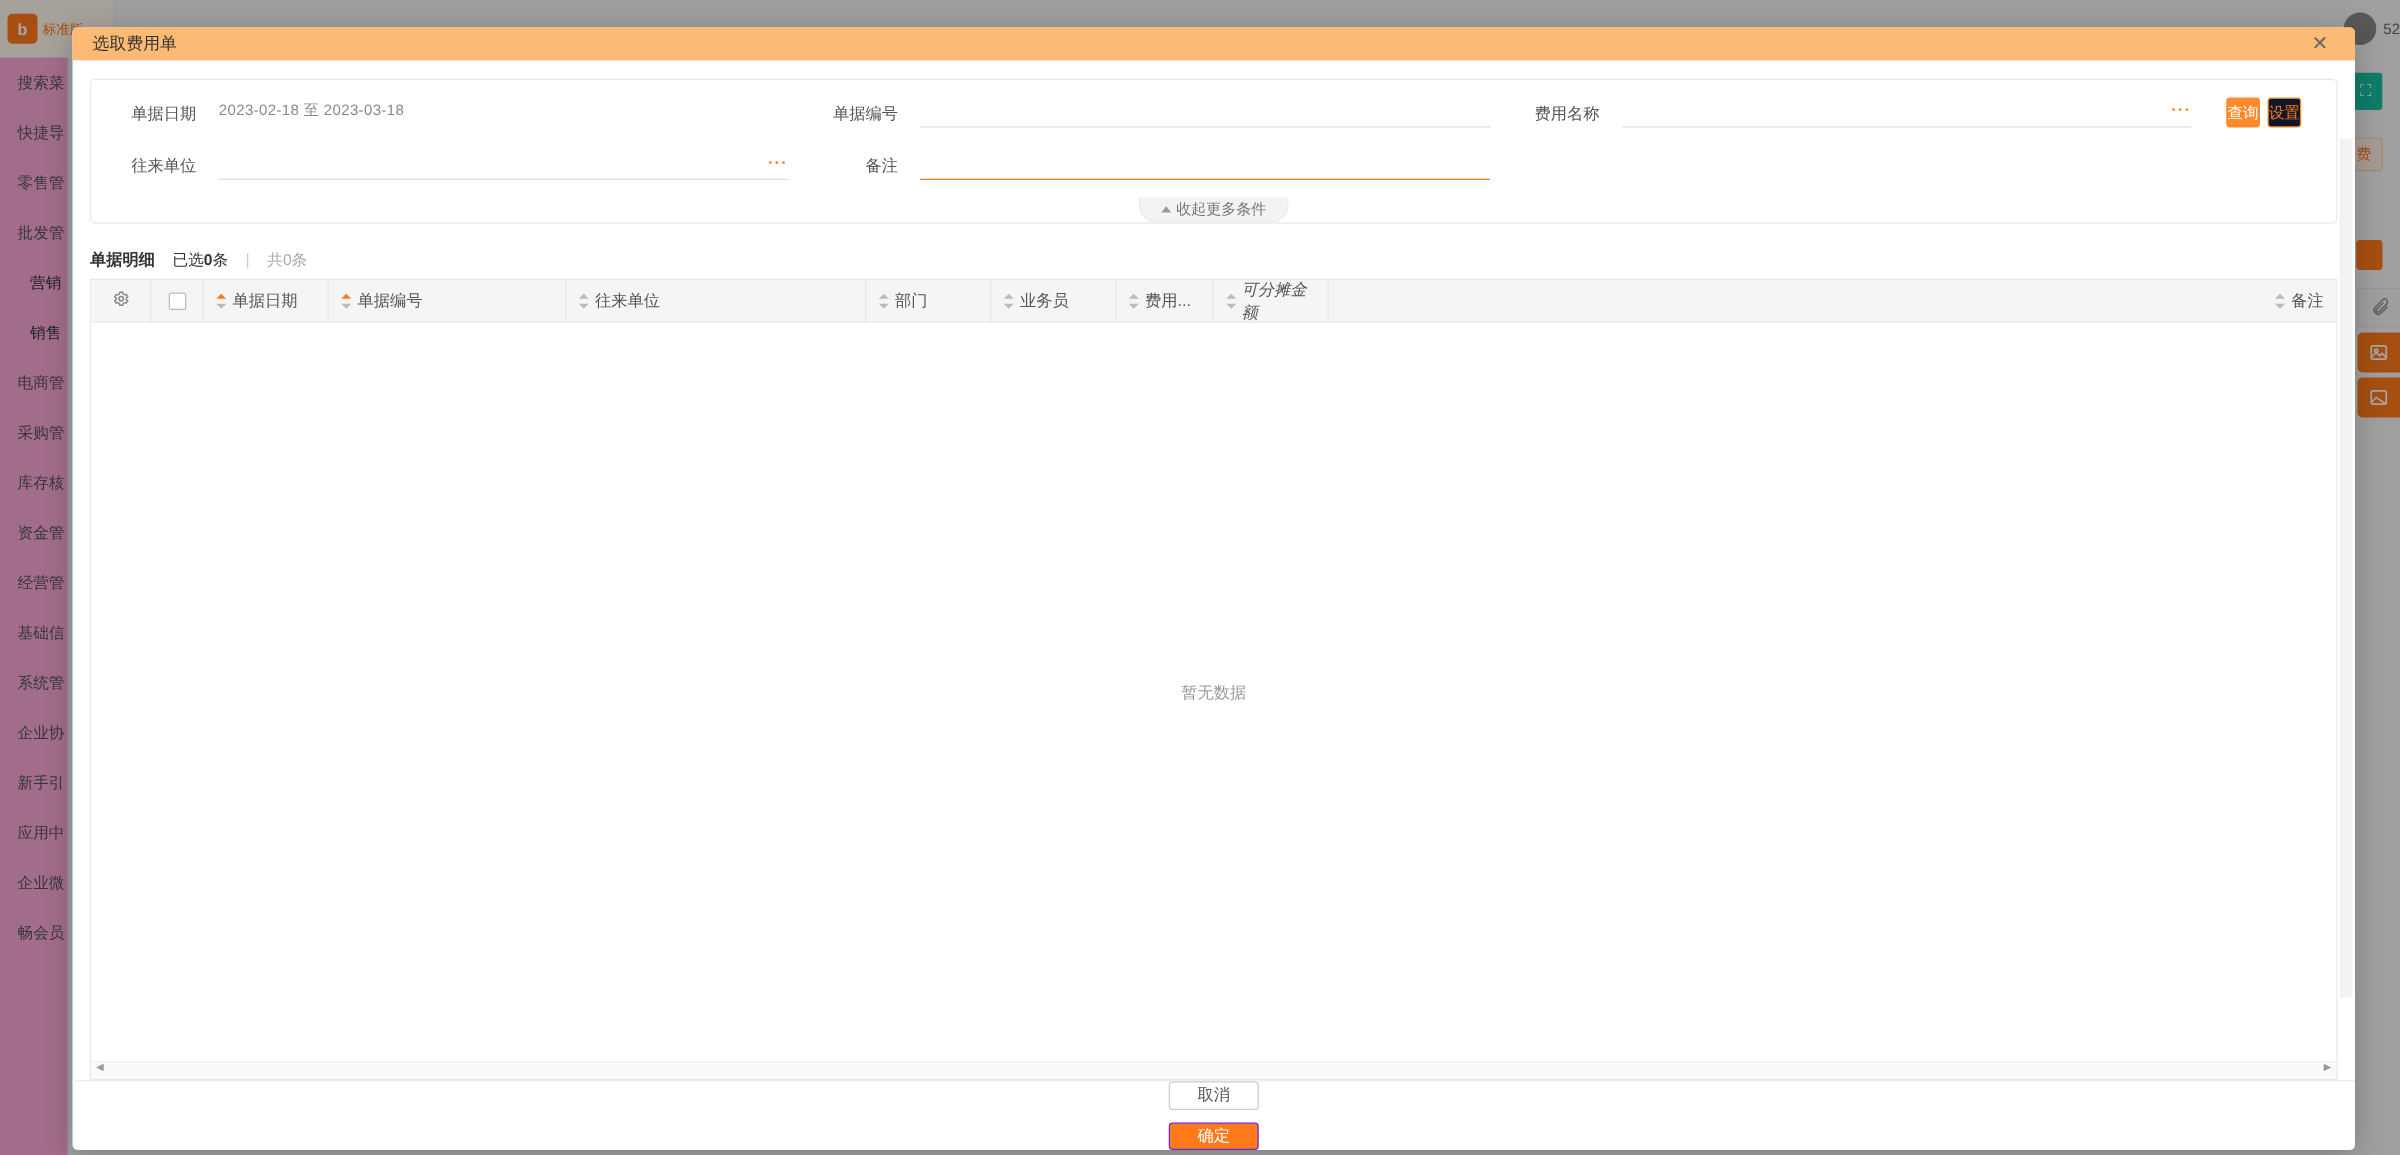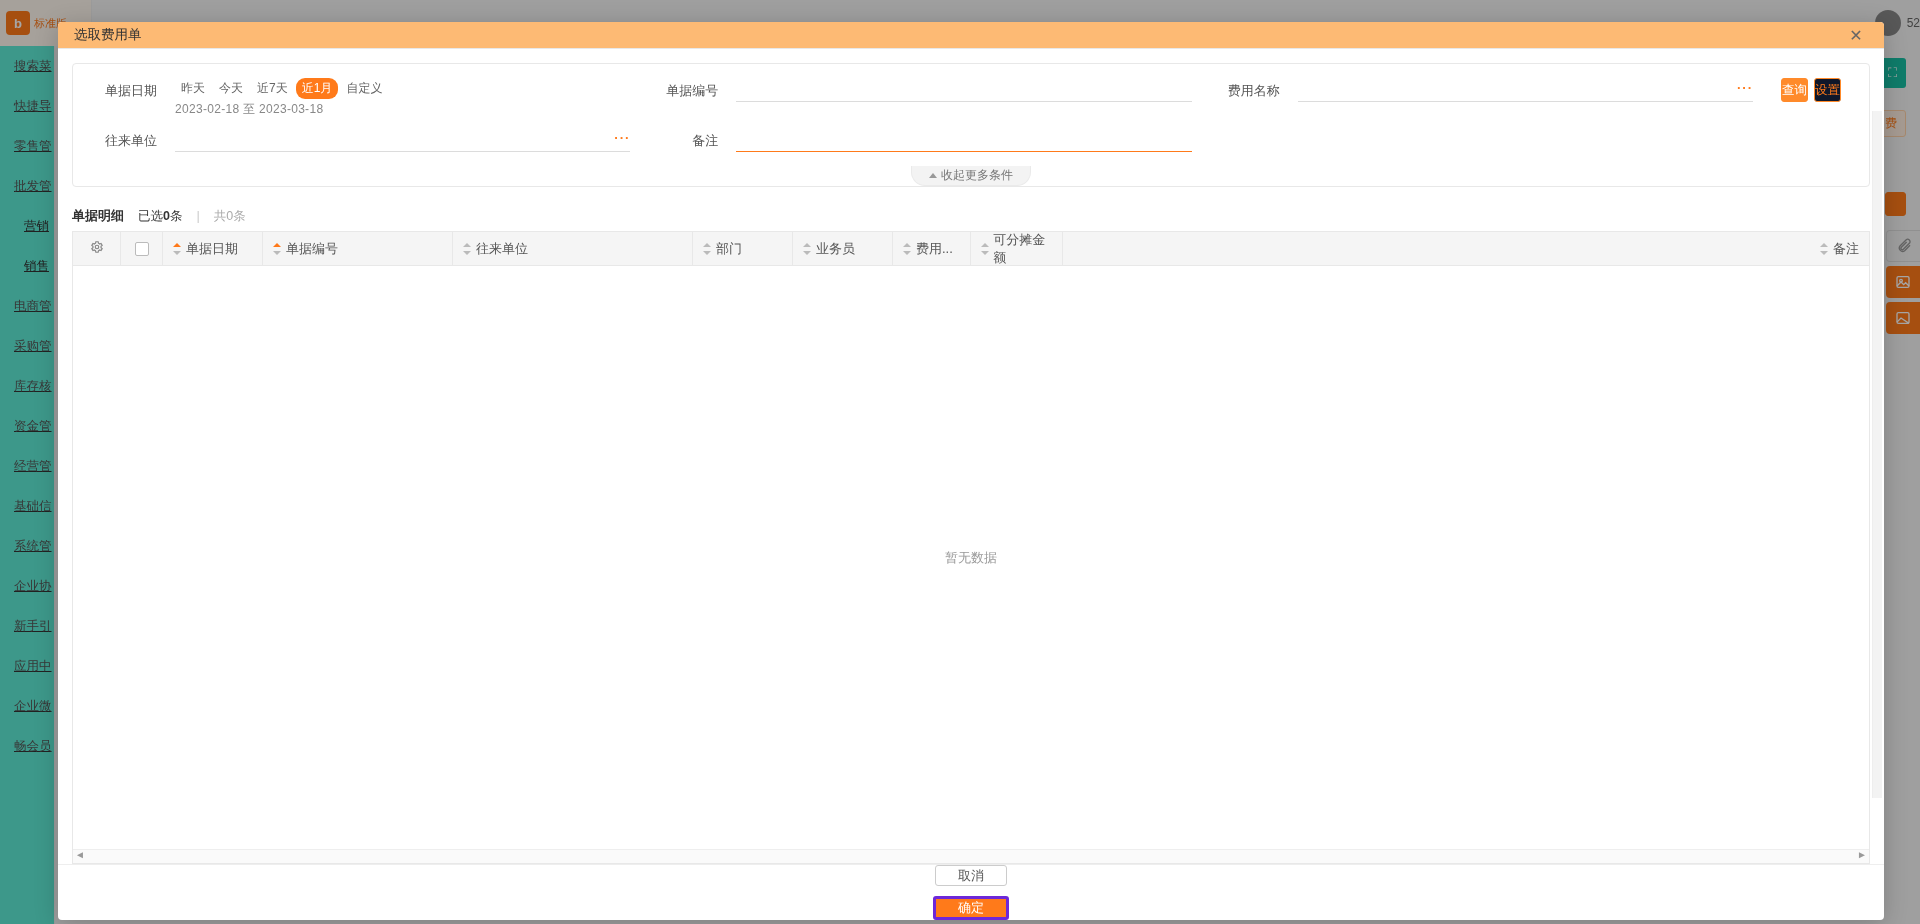--- a/index.html
+++ b/index.html
@@ -2,21 +2,21 @@
 <html><head>
 <meta charset="utf-8">
 <style>
 * { box-sizing: border-box; margin: 0; padding: 0; font-family: "Microsoft YaHei", Arial, sans-serif; }
 body { background: #f5f5f5; width: 1920px; height: 924px; overflow: hidden; position: relative; font-size: 13px; color: #333; }
 
 
 .bg-top { position: absolute; top: 0; left: 0; width: 92px; height: 46px; background: #fff7ef; border-right: 1px solid #eee; display: flex; align-items: center; padding-left: 6px; }
 .bg-logo { width: 24px; height: 24px; background: #ff7a1a; border-radius: 4px; display: flex; align-items: center; justify-content: center; color: #fff; font-weight: bold; }
 .bg-logo-txt { color: #ff7a1a; font-size: 11px; margin-left: 4px; }
-.bg-sidebar { position: absolute; top: 46px; left: 0; width: 55px; bottom: 0; background: #5eead4; border-right: 1px solid #eee; text-decoration: underline; }
+.bg-sidebar { position: absolute; top: 46px; left: 0; width: 55px; bottom: 0; background: #f9a8d4; border-right: 1px solid #eee; }
 .bg-sidebar-item { height: 40px; line-height: 40px; padding-left: 14px; color: #555; white-space: nowrap; overflow: hidden; font-size: 12.5px; }
 .bg-sidebar-sub { padding-left: 24px; color: #333; }
 .bg-header-right { position: absolute; top: 0; right: 0; height: 46px; display: flex; align-items: center; color: #666; font-size: 12px; }
 .bg-avatar { width: 26px; height: 26px; border-radius: 50%; background: #888; margin-right: 6px; }
 .bg-action-bar { position: absolute; top: 58px; right: 14px; display: flex; gap: 6px; align-items: center; }
 .bg-icon-btn { width: 26px; height: 26px; border: 1px solid #ddd; border-radius: 3px; background: #fff; display:flex; align-items:center; justify-content:center; color:#888; font-size:12px;}
 .bg-green-btn { width: 28px; height: 30px; background: #18bfa4; border-radius: 3px 0 0 3px; display:flex; align-items:center; justify-content:center; color:#fff; }
 .bg-green-btn2 { width: 28px; height: 30px; background: #18bfa4; border-radius: 0 3px 3px 0; display:flex; align-items:center; justify-content:center; color:#fff; border-left: 1px solid rgba(255,255,255,.4); }
 .bg-right-rail { position: absolute; top: 230px; right: 0; width: 34px; display: flex; flex-direction: column; gap: 4px; }
 .bg-rail-btn { width: 34px; height: 32px; background: #ff7a1a; border-radius: 4px 0 0 4px; display:flex; align-items:center; justify-content:center; color:#fff; }
@@ -62,38 +62,38 @@
 .th { display: flex; align-items: center; padding: 0 10px; border-right: 1px solid #e8e8e8; color: #555; position: relative; }
 .th:last-child { border-right: none; }
 .th.gear { width: 48px; justify-content: center; }
 .th.chk { width: 42px; justify-content: center; }
 .th.date { width: 100px; }
 .th.code { width: 190px; }
 .th.unit { width: 240px; }
 .th.dept { width: 100px; }
 .th.biz  { width: 100px; }
 .th.fee  { width: 78px; }
-.th.amt  { width: 92px; }
+.th.amt  { width: 92px; font-style: italic; }
 .th.remark { flex: 1; justify-content: flex-end; }
 .sort-ud { width: 8px; height: 12px; margin-right: 5px; position: relative; }
 .sort-ud::before { content:''; position:absolute; top:0; left:0; border-left:4px solid transparent; border-right:4px solid transparent; border-bottom:4px solid #bbb; }
 .sort-ud::after  { content:''; position:absolute; bottom:0; left:0; border-left:4px solid transparent; border-right:4px solid transparent; border-top:4px solid #bbb; }
 .sort-ud.asc::before { border-bottom-color: #ff7a1a; }
 .checkbox { width: 14px; height: 14px; border: 1px solid #bbb; background: #fff; border-radius: 2px; }
 .gear-icon svg { width:14px; height:14px; }
 .tbody { flex:1; display:flex; align-items:center; justify-content:center; color:#999; }
 .hscroll { height: 14px; background: #fafafa; border-top: 1px solid #eee; position: relative; }
 .hscroll::before { content:'◄'; position:absolute; left:2px; top:-1px; font-size:10px; color:#999;}
 .hscroll::after  { content:'►'; position:absolute; right:2px; top:-1px; font-size:10px; color:#999;}
 .vscroll-strip { position:absolute; top:62px; right:2px; bottom:66px; width:10px; background:#f3f3f3; border-left:1px solid #eee;}
 
 .modal-footer { height: 56px; border-top: 1px solid #eee; display: flex; align-items: center; justify-content: flex-end; gap: 10px; padding: 0 16px; flex-direction: column; }
 .foot-btn { height: 32px; padding: 0 22px; border-radius: 3px; display: flex; align-items: center; justify-content: center; cursor: pointer; font-size: 13px; }
 .foot-cancel { background: #fff; color: #555; border: 1px solid #ccc; }
-.foot-ok { background: #ff7a1a; color: #fff; border: 3px solid #6d28d9; }
+.foot-ok { background: #ff7a1a; color: #fff; border: 1px solid #6d28d9; }
 </style>
 </head>
 <body>
 
 <div class="bg-top">
   <div class="bg-logo">b</div>
   <span class="bg-logo-txt">标准版</span>
 </div>
 <div class="bg-header-right">
   <div class="bg-avatar"></div>
@@ -160,27 +160,20 @@
 
   <div class="modal-body">
     <div class="vscroll-strip"></div>
 
     <div class="filter-box">
       <div class="filter-grid">
 
         <div class="filter-cell">
           <div class="fc-label">单据日期</div>
           <div class="fc-content">
-            <div class="date-presets">
-              <span class="preset">昨天</span>
-              <span class="preset">今天</span>
-              <span class="preset">近7天</span>
-              <span class="preset active">近1月</span>
-              <span class="preset">自定义</span>
-            </div>
             <div class="date-range">
               <span>2023-02-18</span>
               <span>至</span>
               <span>2023-03-18</span>
             </div>
           </div>
         </div>
         <div class="filter-cell">
           <div class="fc-label">单据编号</div>
           <div class="fc-content"><input class="underline-input" style=""></div>

